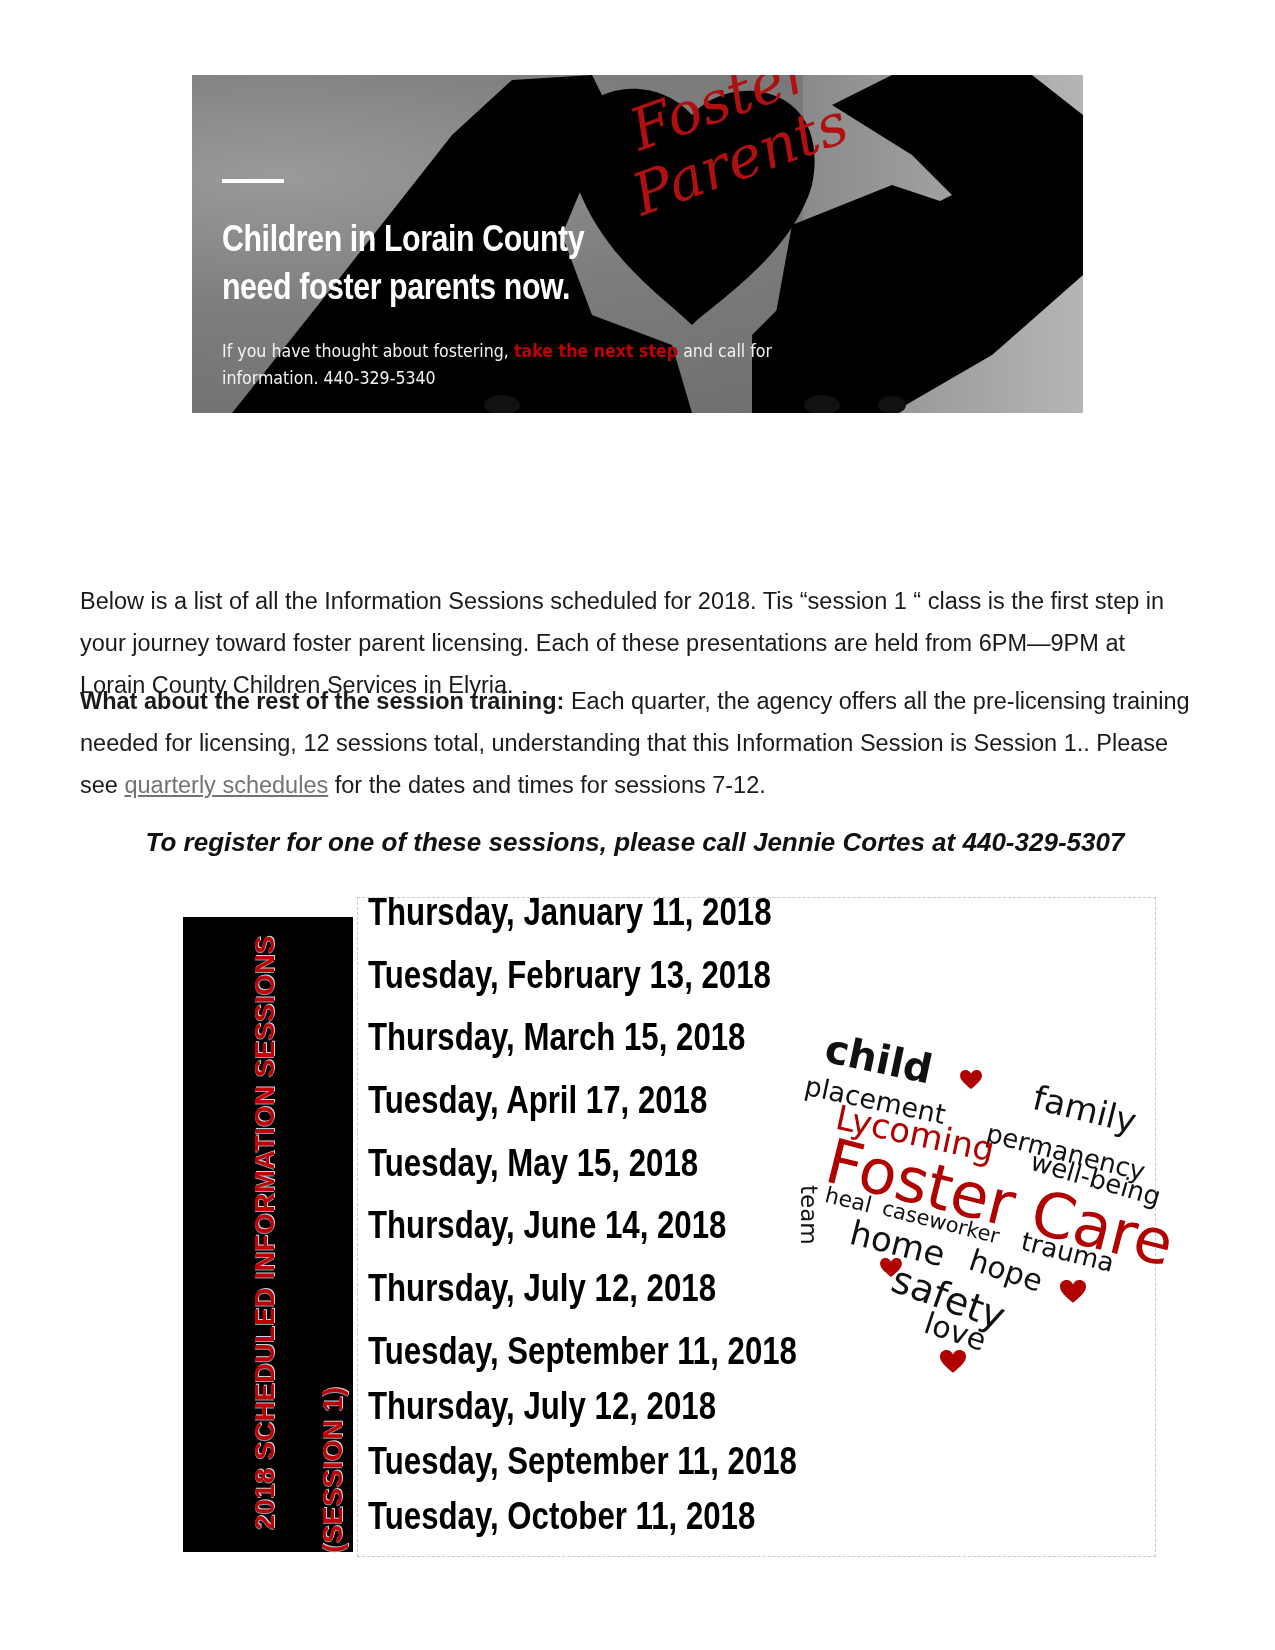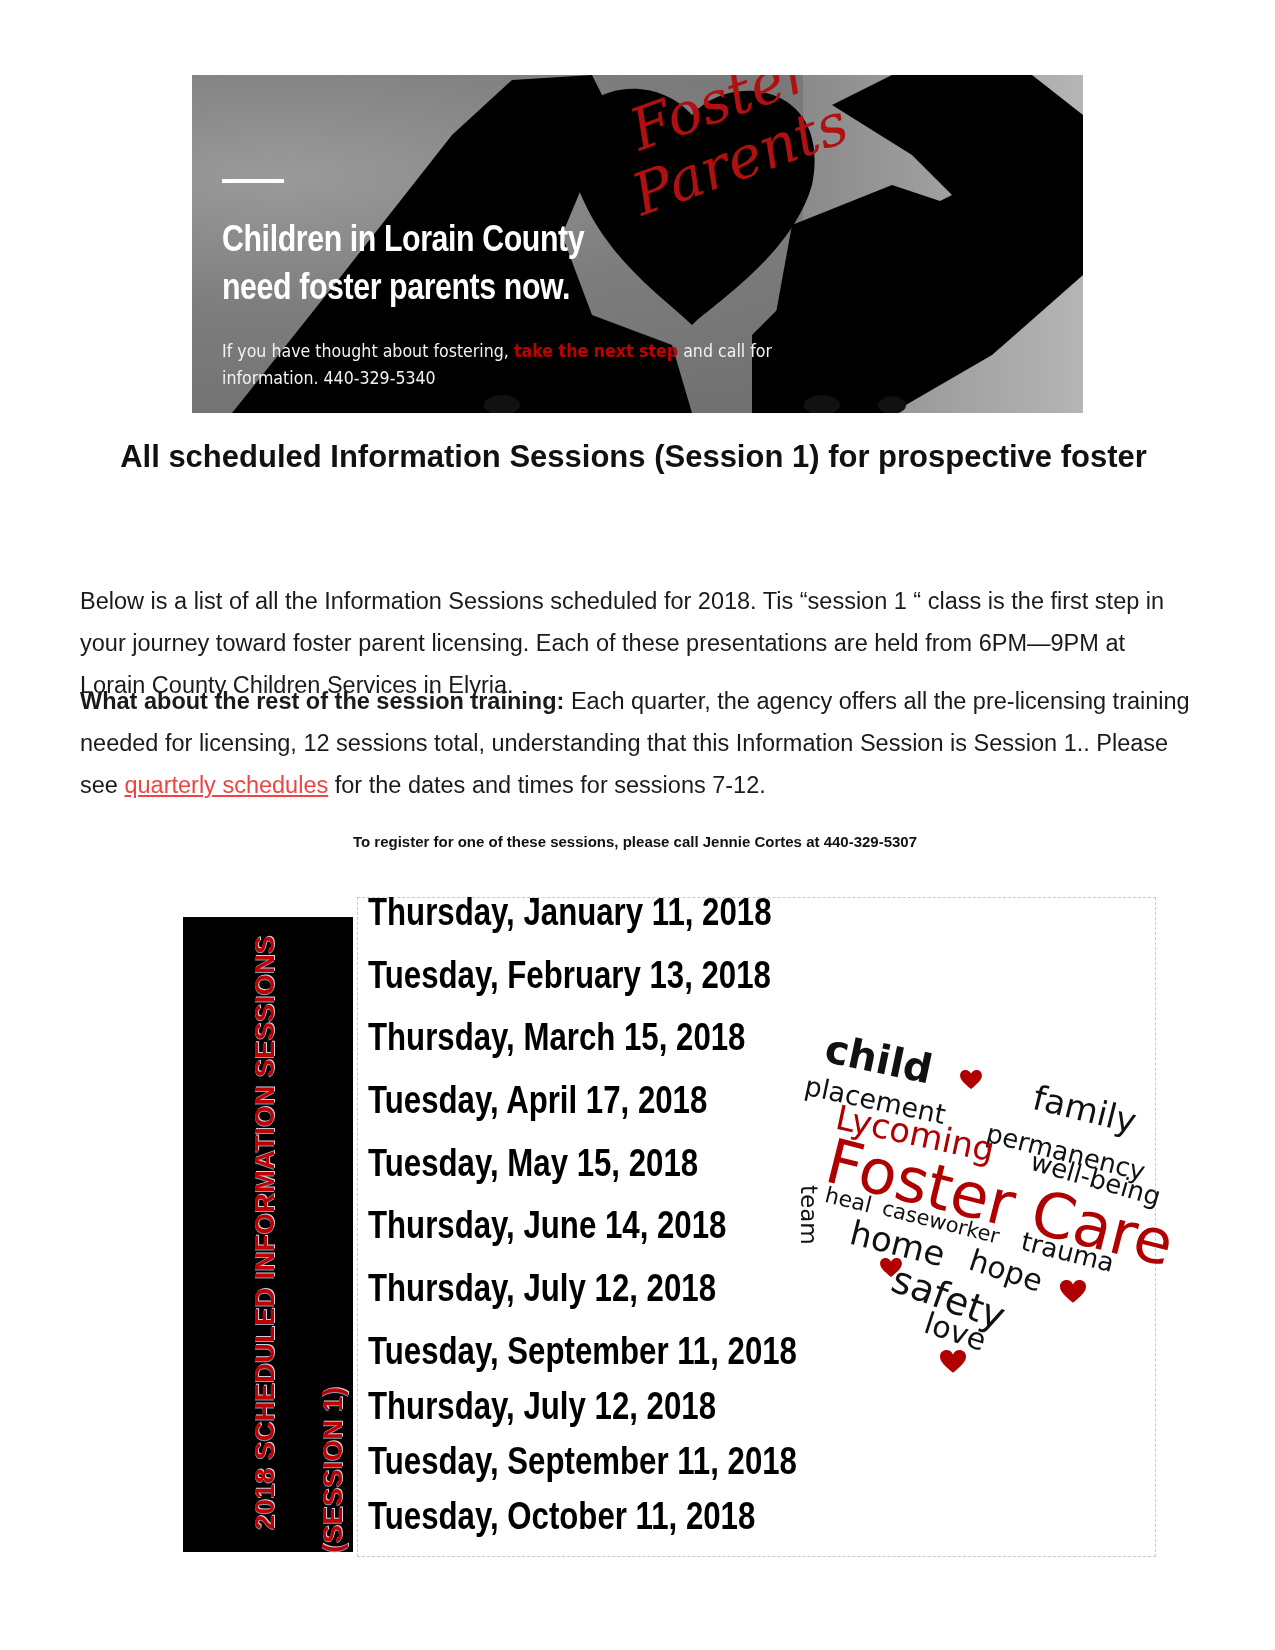--- a/index.html
+++ b/index.html
@@ -26,24 +26,24 @@
   .banner .script .l2 { margin-left:-20px; }
 
   
   .heading { position:absolute; left:80px; width:1107px; top:430px; text-align:center;
              font-weight:bold; font-size:31px; line-height:54px; color:#111; }
 
   .para { position:absolute; left:80px; width:1110px; font-size:23.5px; line-height:42px; color:#1a1a1a; }
   .para1 { top:540px;margin-top:40px; }
   .para2 { top:680px; }
   .para2 b { font-weight:bold; }
-  .para a { color:#ef4444; text-decoration:underline; }
+  .para a { color:#737373; text-decoration:underline; }
 
   .register { position:absolute; left:80px; width:1110px; top:822px; text-align:center;
-              font-weight:bold; font-size:15px; line-height:40px; }
+              font-weight:bold; font-size:26px; line-height:40px;font-style:italic; }
 
   
   .blackbar { position:absolute; left:183px; top:917px; width:170px; height:635px; background:#000; }
   .vtext { position:absolute; white-space:nowrap; color:#c00000; font-weight:bold; font-size:27px;
            text-shadow: 1px 1px 0 #c9d3e0, -1px 0 0 #8e9bb0; letter-spacing:0.5px;
            transform-origin:center center; }
   .vtext1 { left:-238px; top:300px; width:640px; text-align:center; transform:rotate(-90deg); }
   .vtext2 { left:-170px; top:300px; width:640px; text-align:left; transform:rotate(-90deg); }
 
   
@@ -91,21 +91,20 @@
     <div>
       <span>If you have thought about fostering,</span>
       <span class="accent">take the next step</span>
       <span>and call for</span>
     </div>
     <div>information. 440-329-5340</div>
   </div>
 </div>
 
 <div class="heading">
-  <div>All scheduled Information Sessions (Session 1) for prospective foster</div>
 </div>
 
 <div class="para para1">Below is a list of  all the Information Sessions scheduled for 2018.  Tis “session 1 “ class is the first step  in your journey toward foster parent licensing.  Each of these presentations are held from 6PM—9PM at Lorain County Children Services in Elyria.</div>
 
 <div class="para para2">
   <b>What about the rest of the session training:</b><span> Each quarter, the agency offers all the pre-licensing training needed for licensing, 12 sessions total, understanding that this Information Session is Session 1.. Please see </span><a href="#">quarterly schedules</a><span> for the  dates and times for sessions 7-12.</span>
 </div>
 
 <div class="register">To register for one of these sessions, please call Jennie Cortes at  440-329-5307</div>
 

